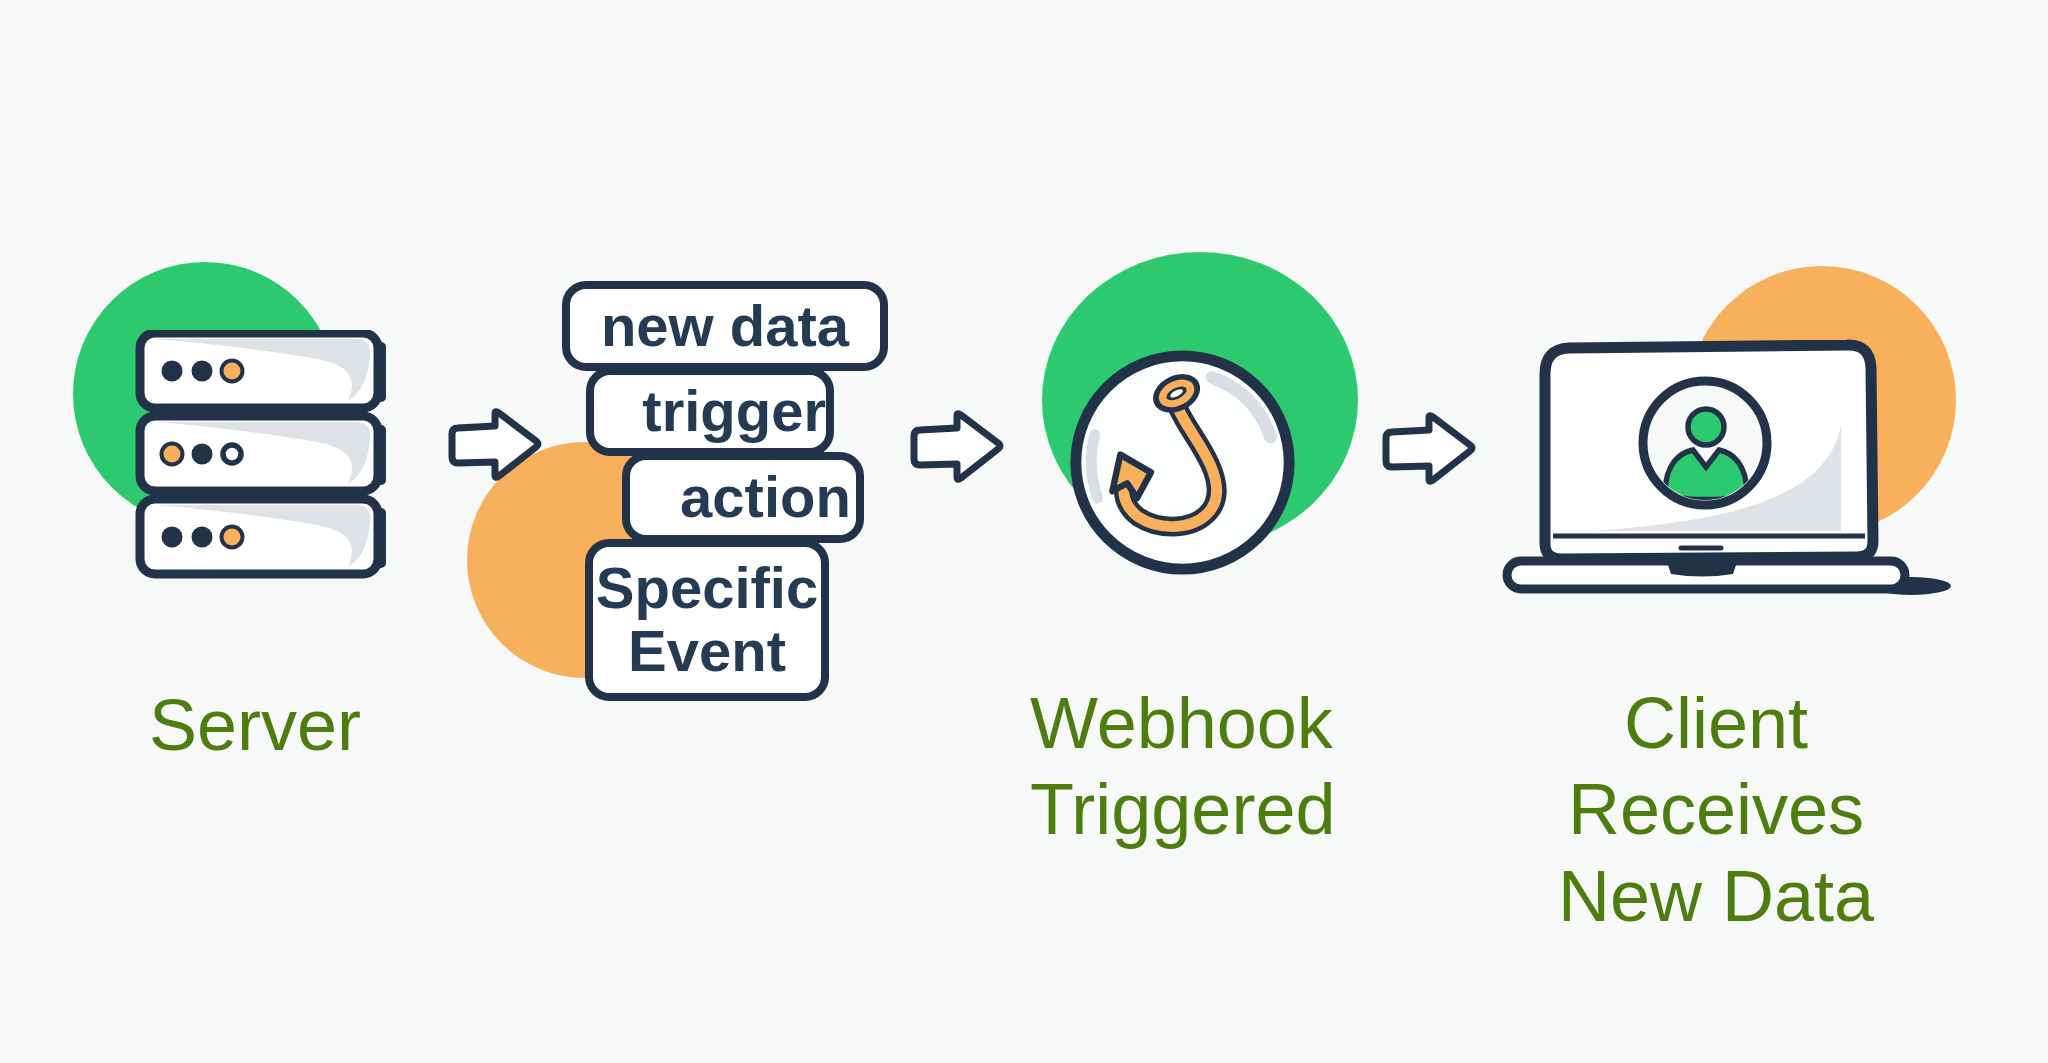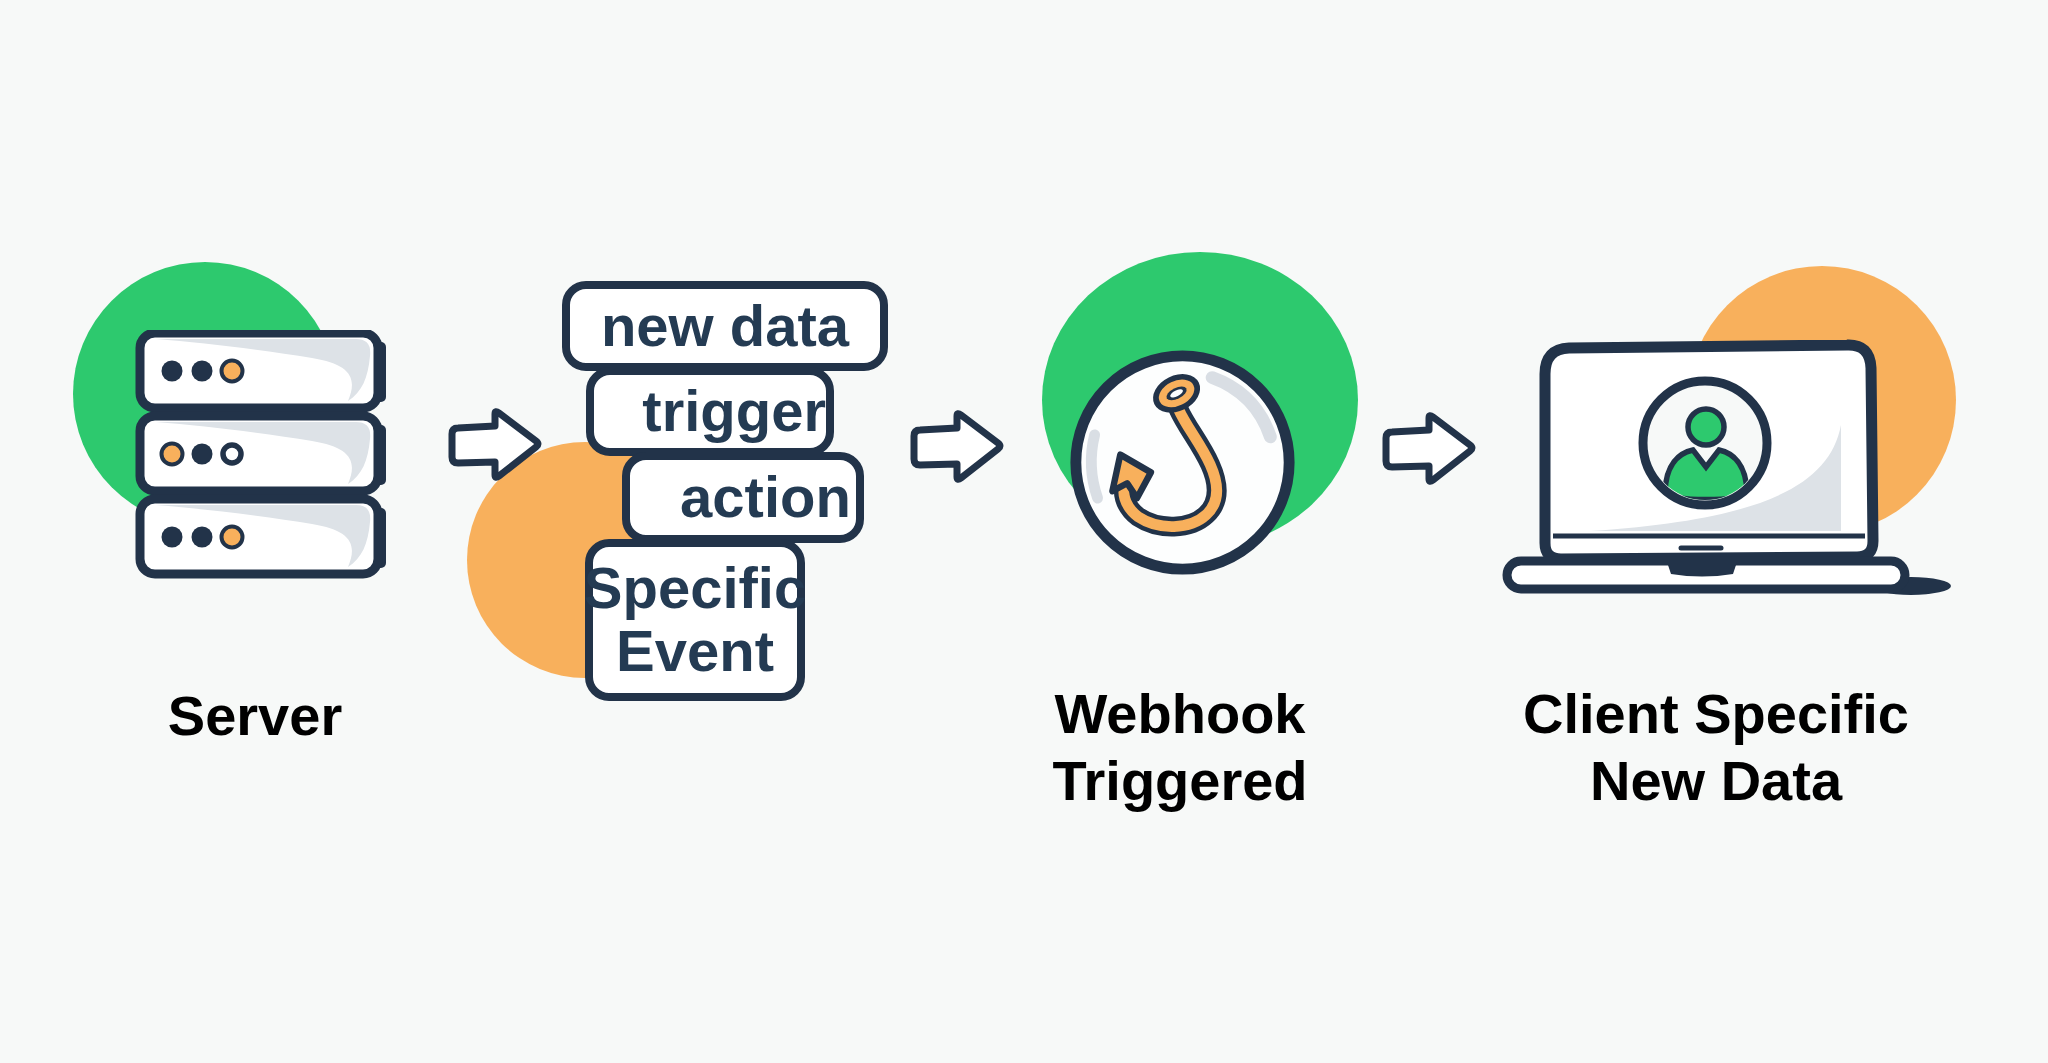--- a/index.html
+++ b/index.html
@@ -19,22 +19,22 @@
     border:8px solid #223349;
     border-radius:24px;
     display:flex;align-items:center;justify-content:center;
     font-size:58px;font-weight:600;color:#243b53;
     text-align:center;line-height:1.08;
     z-index:3;
   }
 
   .step-label{
     position:absolute;
-    color:#000000;
-    font-size:56px;font-weight:700;
+    color:#4d7c0f;
+    font-size:72px;font-weight:400;
     text-align:center;line-height:1.2;
     z-index:4;
   }
 
   .icon-layer{z-index:2;}
   .blob{z-index:1;}
 </style>
 </head>
 <body>
 
@@ -87,21 +87,21 @@
   </div>
 
   <div class="pill" style="left:586px;top:367px;width:248px;height:89px;justify-content:flex-end;">
     <span>trigger</span>
   </div>
 
   <div class="pill" style="left:622px;top:452px;width:242px;height:91px;padding-left:45px;">
     <span>action</span>
   </div>
 
-  <div class="pill" style="left:585px;top:539px;width:220px;height:162px;padding:0 18px;">
+  <div class="pill" style="left:585px;top:539px;width:244px;height:162px;padding:0 18px;">
     <span>Specific Event</span>
   </div>
 
   <svg class="abs icon-layer" style="left:905px;top:410px;" width="100" height="74" viewBox="0 0 100 74">
     <path d="M 9 26 Q 9 20 15 20 L 52 18 L 52 6 Q 52 2 56 5 L 93 33 Q 97 36 93 39 L 56 68 Q 52 71 52 67 L 52 54 L 15 55 Q 9 55 9 49 Z" fill="#ffffff" stroke="#223349" stroke-width="7" stroke-linejoin="round"></path>
   </svg>
 
   <div class="blob green" style="left:1042px;top:252px;width:316px;height:296px;"></div>
 
   <svg class="abs icon-layer" style="left:1064px;top:344px;" width="237" height="237" viewBox="0 0 240 240">
@@ -154,17 +154,17 @@
     </g>
 
     <ellipse cx="416" cy="256" rx="40" ry="9" fill="#223349"></ellipse>
 
     <rect x="12" y="231" width="398" height="28" rx="14" fill="#ffffff" stroke="#223349" stroke-width="9"></rect>
 
     <path d="M 172 232 L 242 232 L 238 244 Q 207 249 176 244 Z" fill="#223349"></path>
   </svg>
 
   <div class="step-label" style="left:1491px;top:680px;width:450px;">
-    <div>Client Specific</div>
+    <div>Client Receives</div>
     <div>New Data</div>
   </div>
 
 </div>
 
 </body></html>

